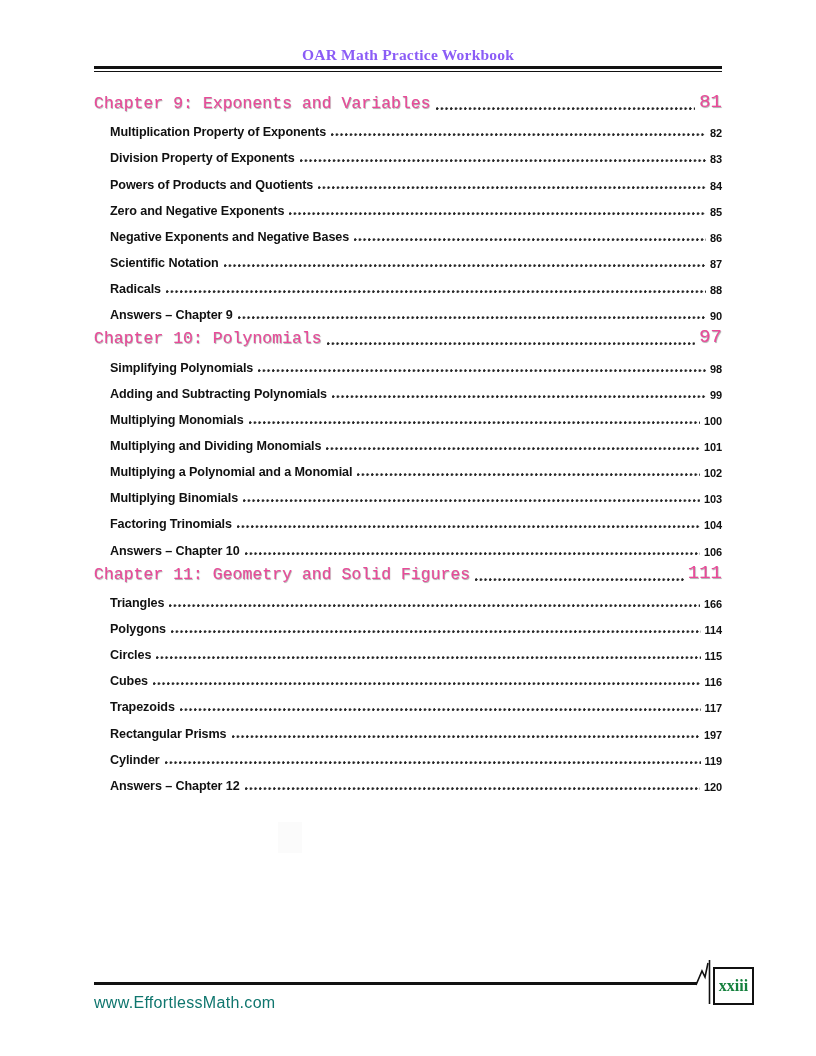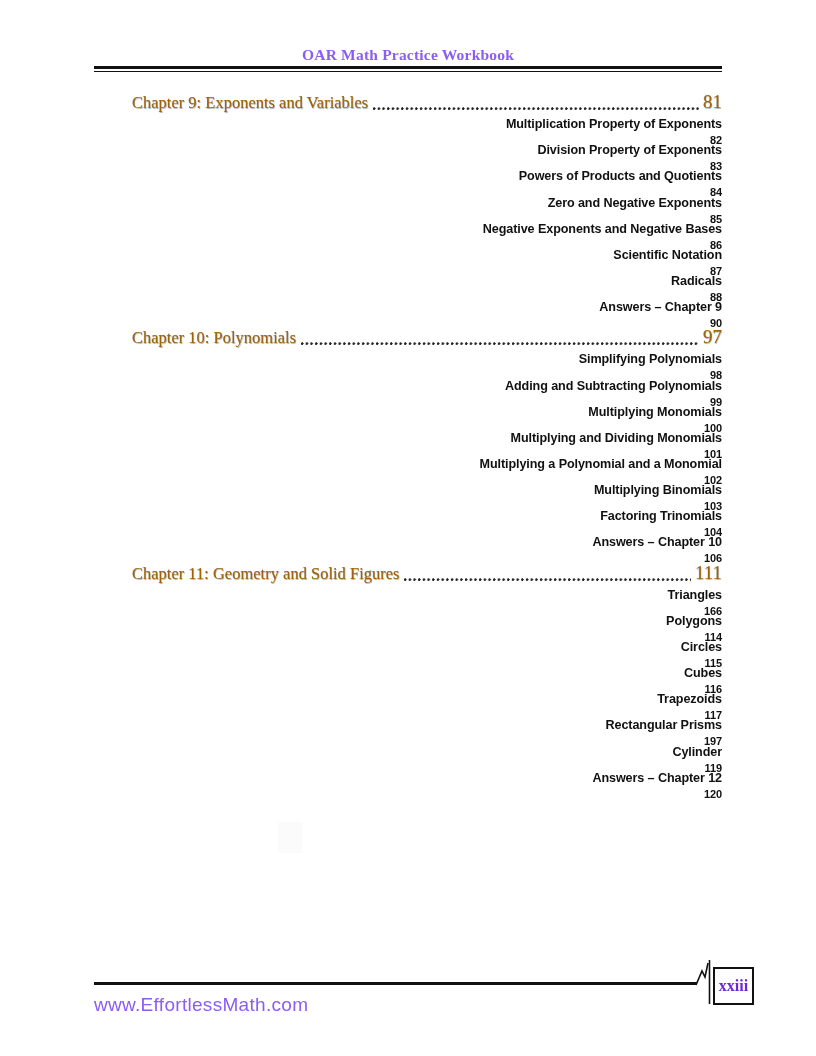--- a/index.html
+++ b/index.html
@@ -51,36 +51,34 @@
     flex: 1;
     height: 3px;
     margin: 0 4px 3px 5px;
     background-image: radial-gradient(circle at 1.2px 1.6px, #222 1.05px, rgba(0,0,0,0) 1.5px);
     background-size: 4.7px 3px;
     background-repeat: repeat-x;
     background-position: left bottom;
   }
   .row .pagenum { white-space: nowrap; }
   .row.chapter {
-    font-family: Liberation Serif, serif;
+    font-family: Liberation Mono, monospace;
     font-size: 16.5px;
     font-variant-numeric: oldstyle-nums;
-    color: #a16207;
+    color: #ec4899;
     text-shadow: 0.6px 0.6px 0.7px rgba(110,110,110,0.55), -0.4px -0.4px 0.6px rgba(140,140,140,0.35);
-    margin-left: 38px;
   }
   .row.chapter .pagenum { font-size: 19px; }
   .row.sub {
     font-family: "Liberation Sans", sans-serif;
     font-weight: bold;
     font-size: 12.6px;
     letter-spacing: -0.1px;
     color: #111;
     padding-left: 16px;
-    flex-direction: column;
   }
   .row.sub .pagenum { font-size: 11px; }
   .scan-artifact {
     position: absolute;
     left: 278px;
     top: 822px;
     width: 24px;
     height: 31px;
     background: #fbfbfb;
   }
@@ -104,30 +102,30 @@
     width: 37px;
     height: 34px;
     border: 2px solid #111;
     background: #fff;
     display: flex;
     align-items: center;
     justify-content: center;
     font-family: "Liberation Serif", serif;
     font-weight: bold;
     font-size: 16px;
-    color: #6d28d9;
+    color: #15803d;
   }
   .footer-url {
     position: absolute;
     left: 94px;
     top: 994px;
     font-family: "Liberation Sans", sans-serif;
-    font-size: 19px;
+    font-size: 16px;
     letter-spacing: 0.3px;
-    color: #8b5cf6;
+    color: #0f766e;
   }
 </style>
 </head>
 <body>
 
 <div class="page">
 
   <div class="doc-title">OAR Math Practice Workbook</div>
   <div class="rule-double"></div>
 

